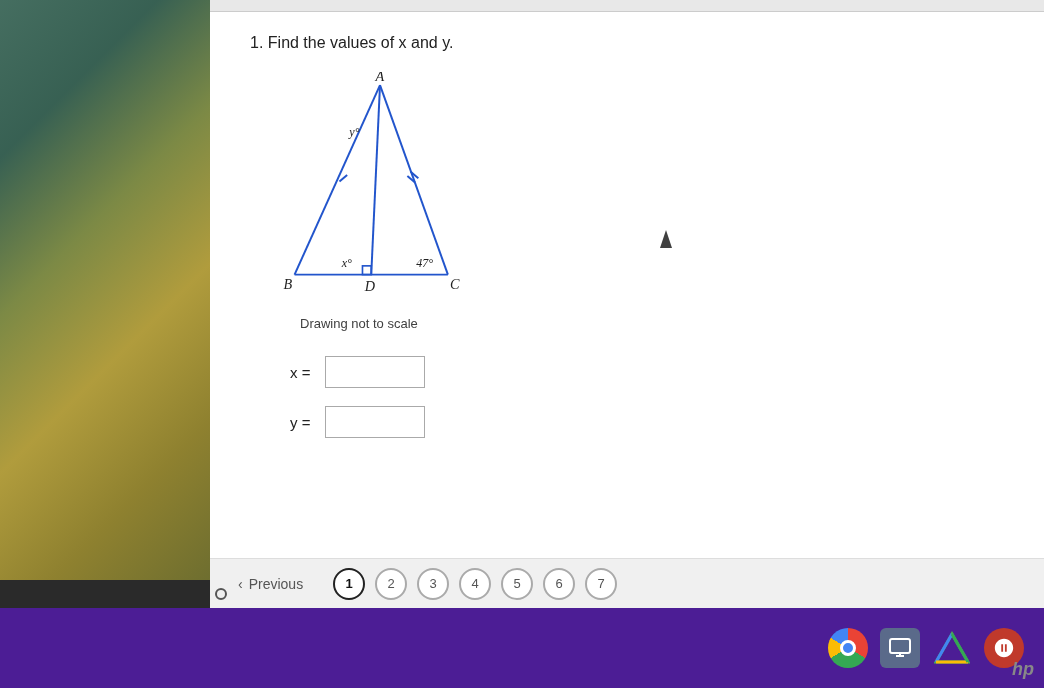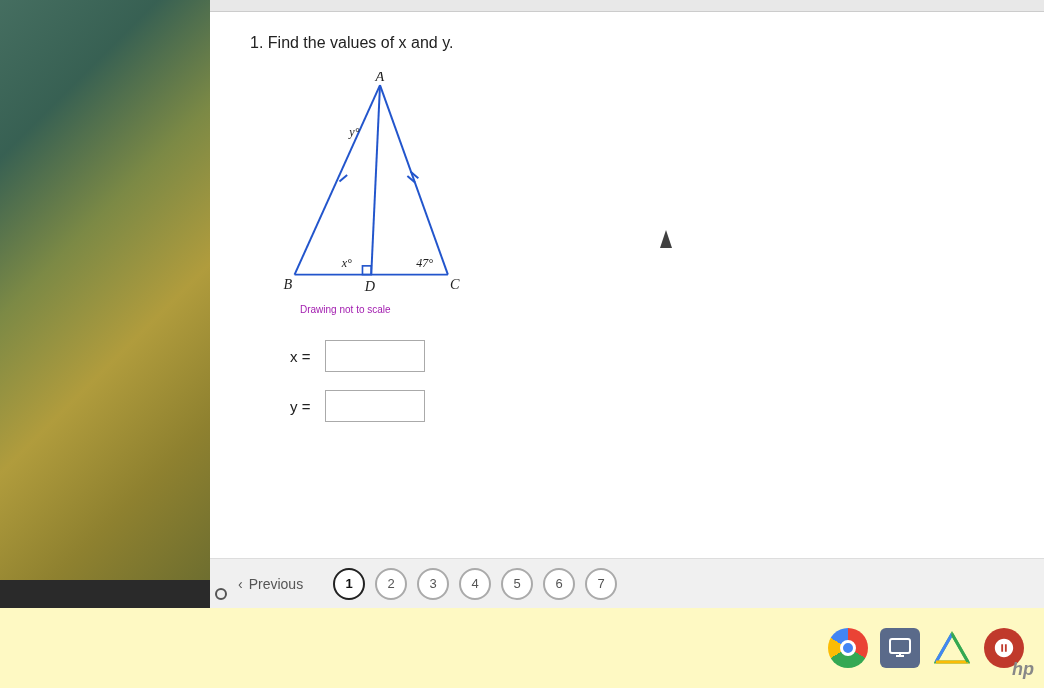--- a/index.html
+++ b/index.html
@@ -60,23 +60,23 @@
       margin-bottom: 25px;
       margin-left: 20px;
     }
 
     .triangle-svg {
       width: 220px;
       height: 230px;
     }
 
     .drawing-note {
-      font-size: 10px;
-      color: #a21caf;
-      margin-top: 2px;
+      font-size: 13px;
+      color: #404040;
+      margin-top: 14px;
       margin-left: 30px;
     }
 
     
     .input-row {
       display: flex;
       align-items: center;
       margin-bottom: 18px;
       margin-left: 40px;
     }
@@ -151,21 +151,21 @@
       color: #111;
     }
 
     
     .taskbar {
       position: absolute;
       bottom: 0;
       left: 0;
       right: 0;
       height: 80px;
-      background: #fef9c3;
+      background: #4c1d95;
       display: flex;
       align-items: center;
       justify-content: flex-end;
       padding: 0 20px;
       gap: 12px;
     }
 
     .taskbar-icon {
       width: 40px;
       height: 40px;

